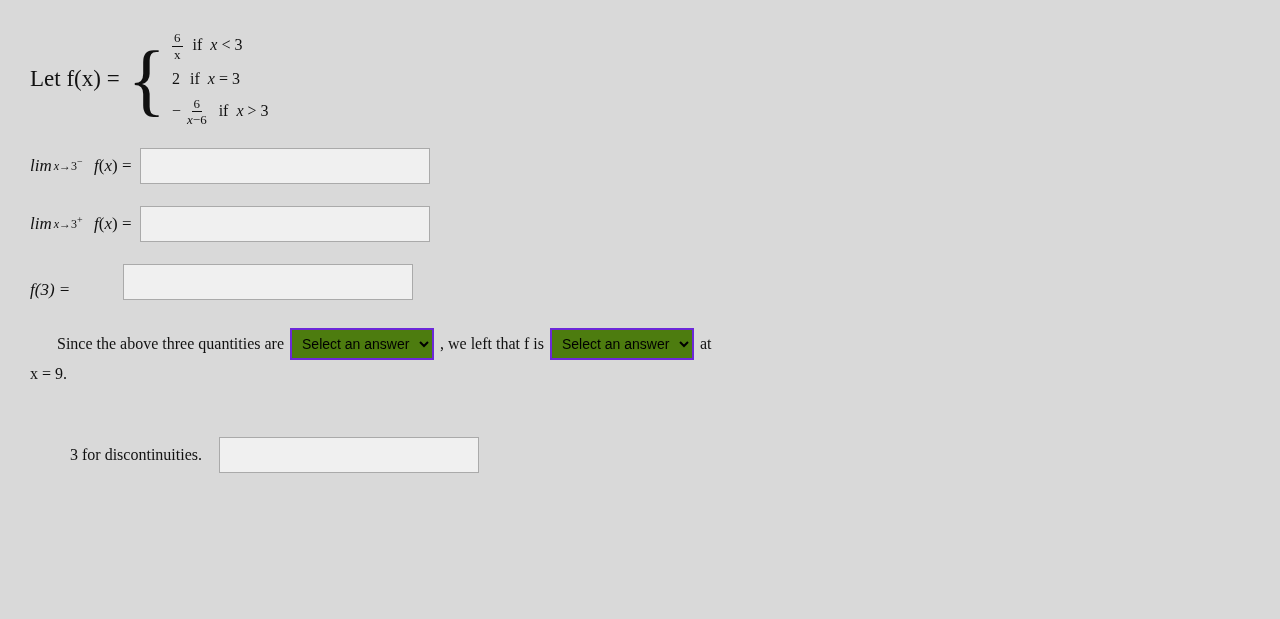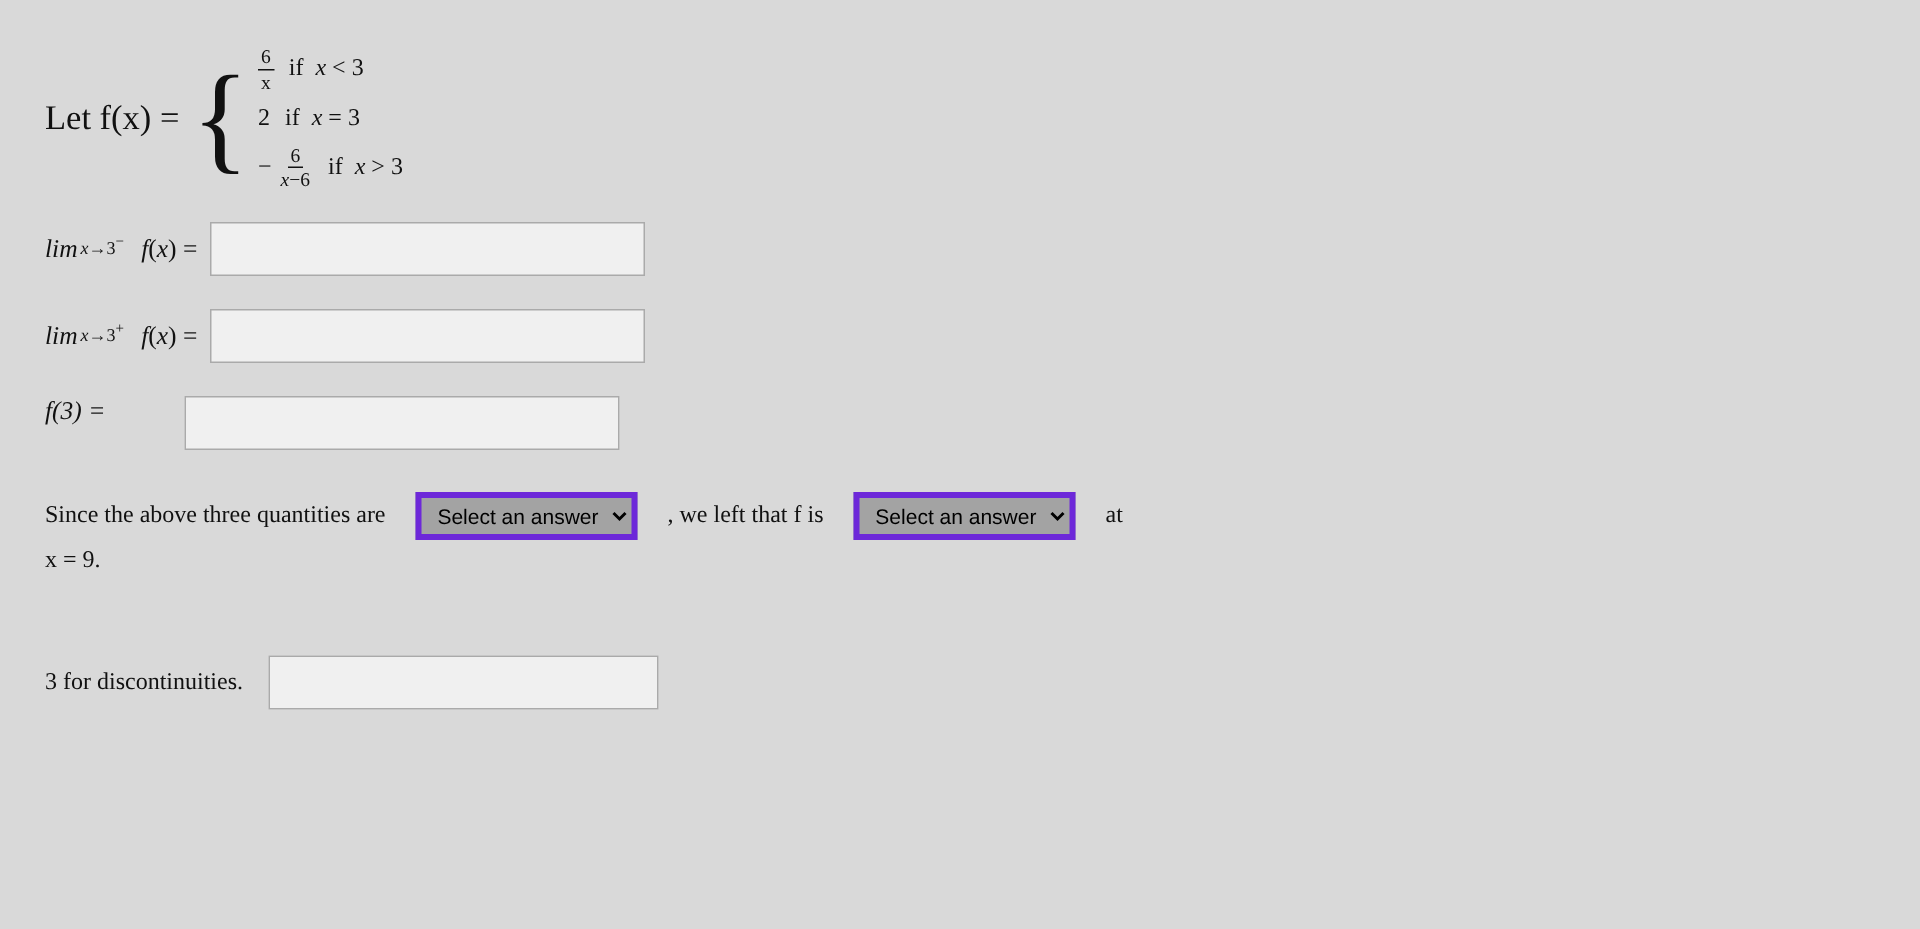--- a/index.html
+++ b/index.html
@@ -94,66 +94,67 @@
       background-color: #f0f0f0;
       height: 36px;
       width: 290px;
       padding: 4px 8px;
       font-size: 15px;
       outline: none;
     }
 
     .f3-row {
       display: flex;
-      align-items: flex-start;
+      align-items: flex-end;
       margin-bottom: 28px;
       gap: 13px;
     }
 
     .f3-label {
       font-size: 17px;
       font-style: italic;
       min-width: 80px;
     }
 
     .since-section {
       font-size: 16px;
       line-height: 1.7;
       margin-bottom: 20px;
     }
 
     .since-line {
       display: flex;
       align-items: center;
       flex-wrap: wrap;
-      gap: 20px;
+      gap: 6px;
+      margin-left: 27px;
     }
 
     .select-dropdown {
-      border: 4px solid #6d28d9;
-      background-color: #a3a3a3;
+      border: 2px solid #6d28d9;
+      background-color: #4d7c0f;
       height: 32px;
       padding: 2px 6px;
       font-size: 14px;
       cursor: pointer;
       appearance: auto;
-      text-align: right;
     }
 
     .list-section {
       font-size: 16px;
       line-height: 1.6;
     }
 
     .list-line {
       display: flex;
       align-items: center;
       flex-wrap: wrap;
       gap: 17px;
       margin-top: 4px;
+      margin-left: 40px;
     }
 
     .lim-container {
       display: inline-flex;
       align-items: flex-start;
     }
 
     .lim-top {
       font-style: italic;
       font-size: 17px;

